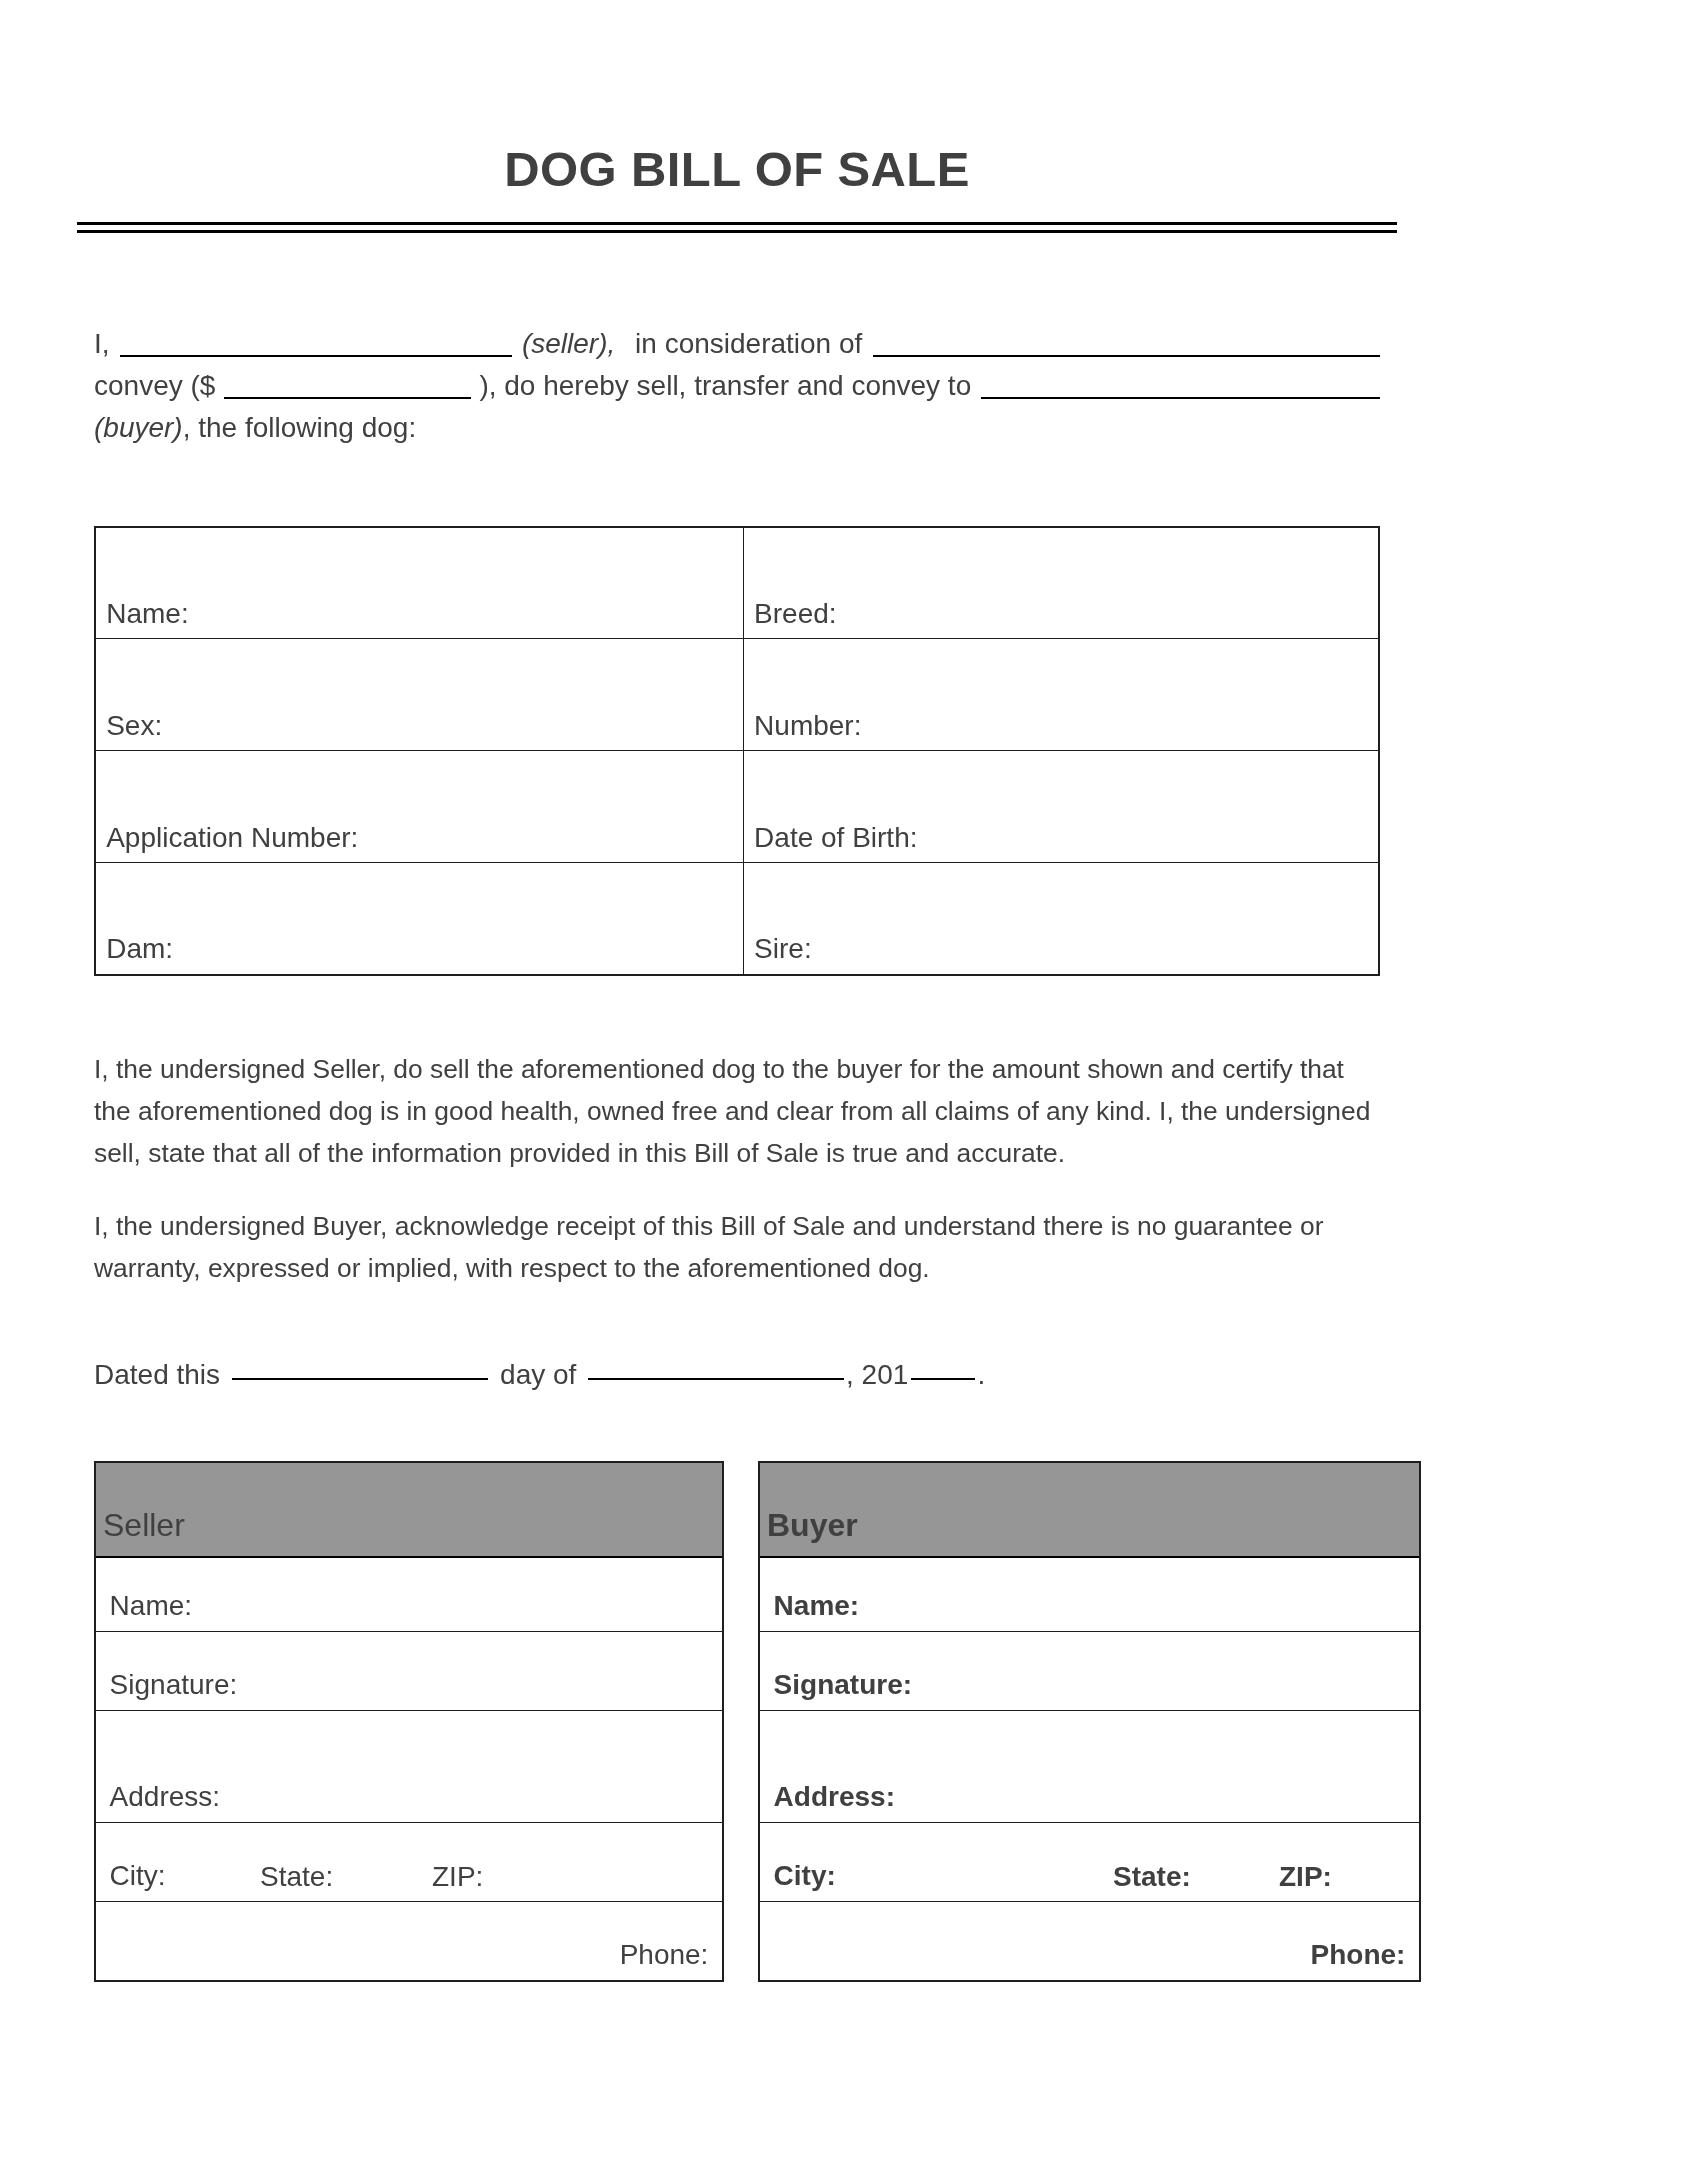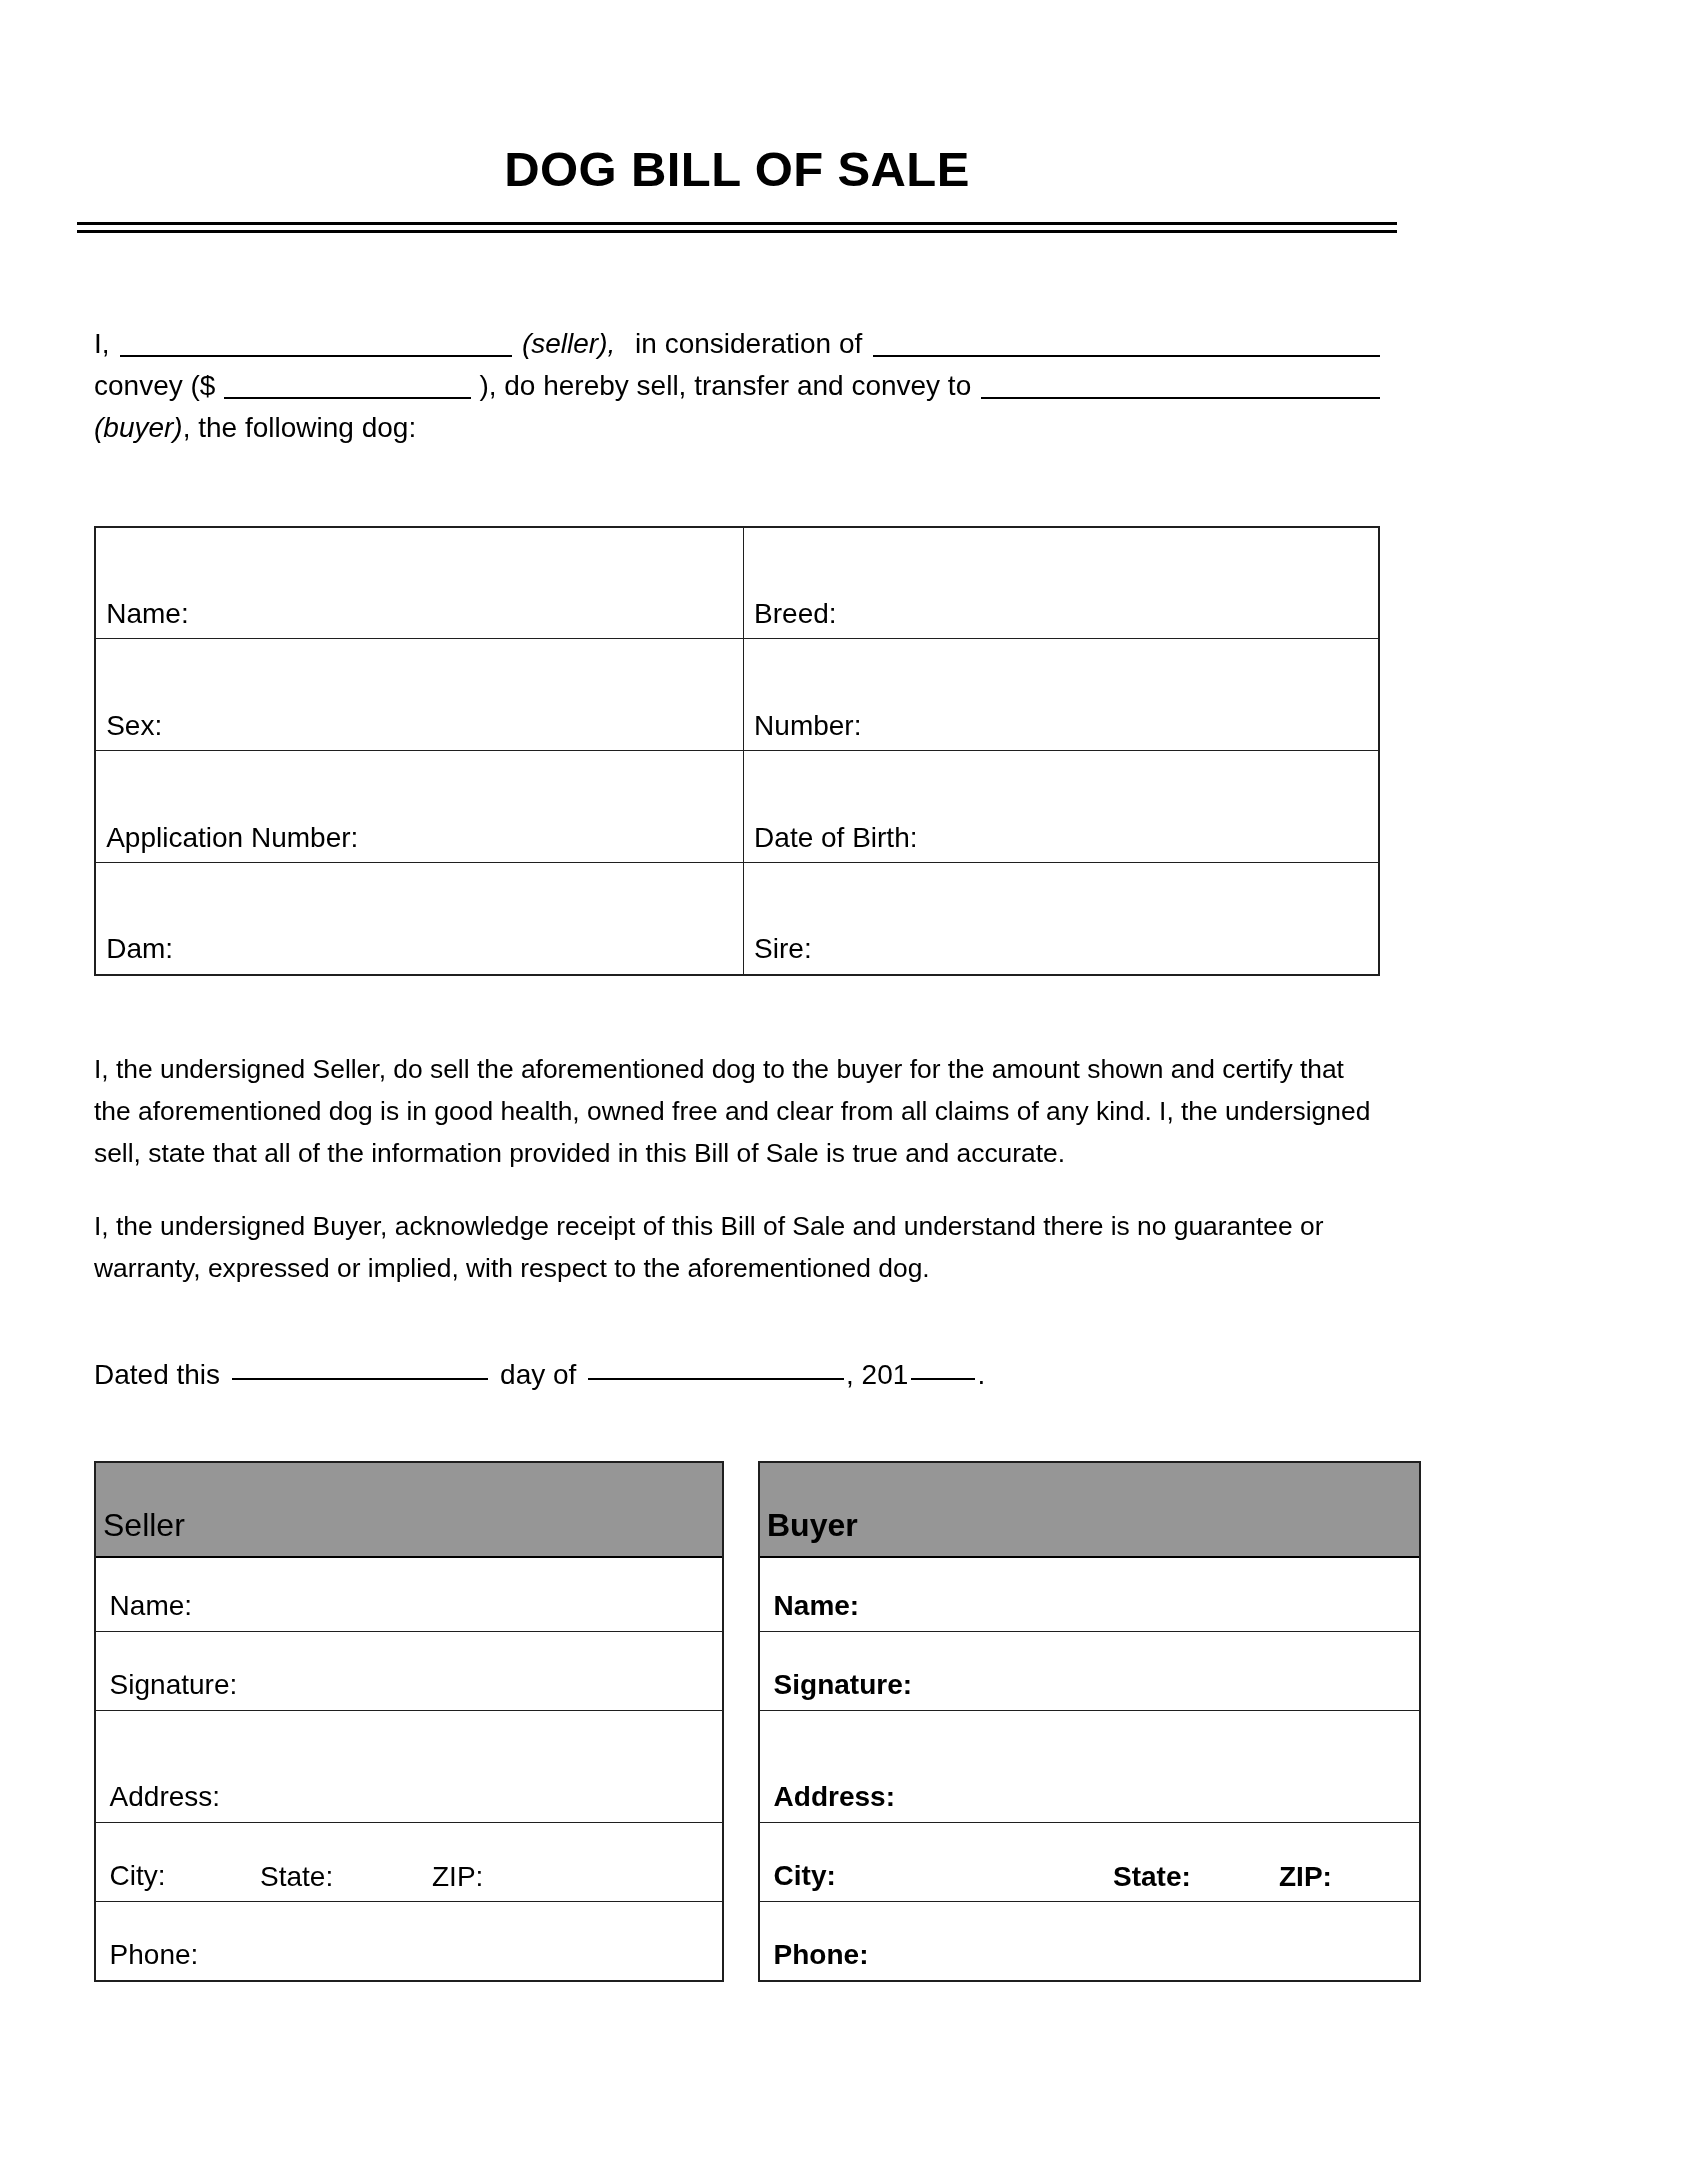--- a/index.html
+++ b/index.html
@@ -2,21 +2,21 @@
 <html style="--header_gray: #969696; --line_black: #000000;font-size:13.6px"><head>
 <meta charset="utf-8">
 <style>
   * { box-sizing: border-box; margin: 0; padding: 0; }
   html, body { background: #ffffff; }
   .page {
     position: relative;
     width: 1474px;
     height: 2181px;
     background: #fff;
-    color: #000000;
+    color: #404040;
     font-family: "Liberation Sans", "DejaVu Sans", sans-serif;
     overflow: hidden;
   }
   .doc { width: 1286px; margin: 0 auto; padding-top: 143px; }
 
   
   .title {
     text-align: center;
     font-size: 49px;
     font-weight: bold;
@@ -91,21 +91,21 @@
     display: flex;
     align-items: flex-end;
     padding: 0 13.6px 8.5px;
     font-size: 28px;
   }
   .sig-row:last-child { border-bottom: none; }
   .h-name { height: 74px; }
   .h-sig  { height: 79px; }
   .h-addr { height: 112px; }
   .h-city { height: 79px; }
-  .h-phone{ height: 78px; }
+  .h-phone{ height: 78px; justify-content: flex-end; }
   .abs { position: absolute; bottom: 8px; }
   .seller .pos-state { left: 164px; }
   .seller .pos-zip   { left: 336px; }
   .buyer  .pos-state { left: 353px; }
   .buyer  .pos-zip   { left: 519px; }
 </style>
 </head>
 <body>
 
 <div class="page">

